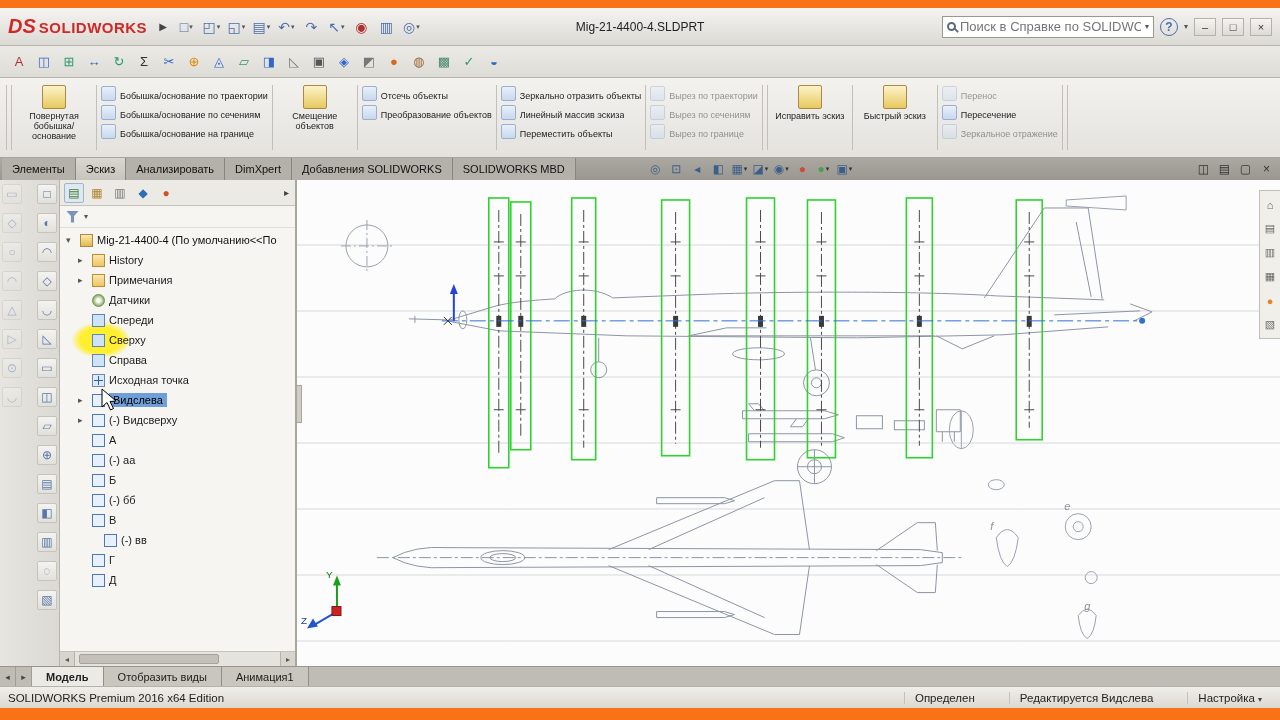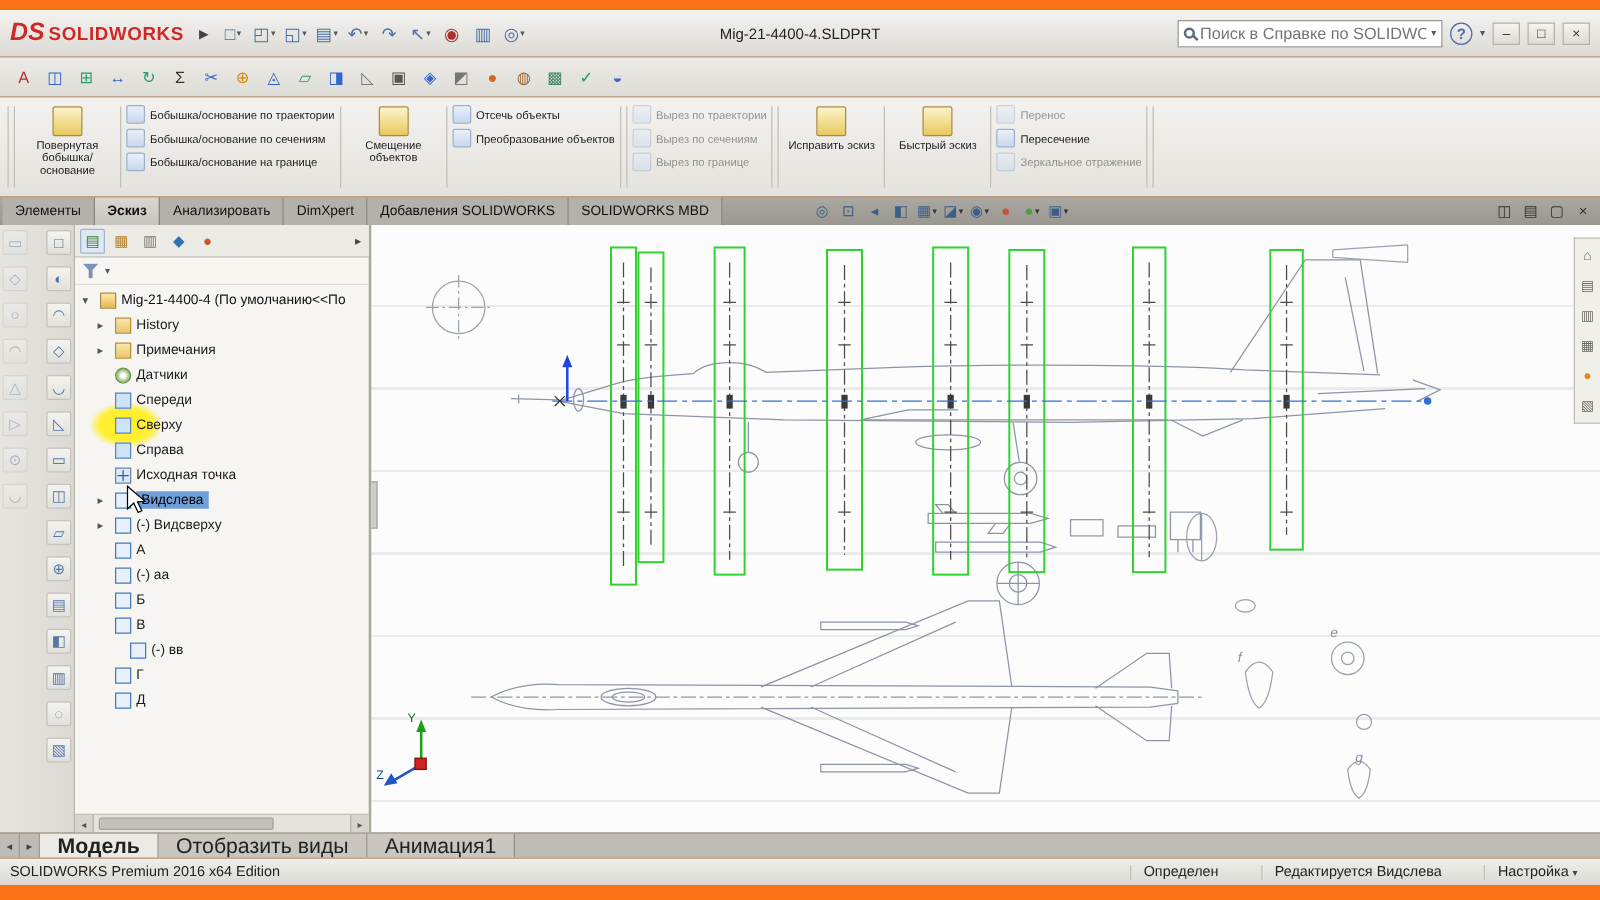--- a/index.html
+++ b/index.html
@@ -30,29 +30,29 @@
   #toolbar2 .tbico{width:22px;height:22px;font-size:13px}
 
   
   #ribbon{top:78px;height:80px;background:linear-gradient(#f3f2ef,#e4e2dd);border-bottom:1px solid #a7a49c;display:flex;align-items:stretch;padding:3px 4px;overflow:hidden}
   .rb-group{display:flex;flex-direction:column;justify-content:flex-start;padding:1px 2px}
   .rb-group.big{flex-direction:row}
   .rb-sep{width:1px;background:#c2bfb8;margin:4px 2px}
   .rb-big{width:76px;display:flex;flex-direction:column;align-items:center;gap:2px;padding-top:3px;cursor:default}
   .rb-big .rb-ico{width:24px;height:24px;flex:none;background:linear-gradient(#fdf3c9,#e8c95e);border:1px solid #a9894a;border-radius:2px}
   .rb-big .rb-label{font-size:9px;line-height:10px;text-align:center;max-height:31px;overflow:hidden;color:#222}
-  .rb-small{display:flex;align-items:center;gap:4px;height:19px;cursor:default}
+  .rb-small{display:flex;align-items:flex-end;gap:4px;height:19px;cursor:default}
   .rb-small .rb-ico{width:15px;height:15px;flex:none;background:linear-gradient(#e8f0fa,#c8d8ee);border:1px solid #9ab0cc;border-radius:2px}
   .rb-small .rb-label{font-size:9px;white-space:nowrap;overflow:hidden;max-width:152px;color:#222}
   .rb-big.disabled,.rb-small.disabled{opacity:.45}
 
   
   #tabrow{top:158px;height:22px;background:linear-gradient(#aaa8a1,#99978f);display:flex;align-items:stretch;padding-left:2px}
   .cmdtab{display:flex;align-items:center;padding:0 10px;font-size:11px;color:#111;background:#b3b1aa;border-right:1px solid #87857e;cursor:default}
-  .cmdtab.active{background:linear-gradient(#d9d7d0,#c6c4bd);font-weight:bold}
+  .cmdtab.active{background:linear-gradient(#d9d7d0,#c6c4bd);font-weight:normal}
   #headsup{display:flex;align-items:center;gap:2px;margin-left:70px}
   .hud{width:19px;height:19px;display:inline-flex;align-items:center;justify-content:center;font-size:12px;color:#3b5e8c}
   .hud .dd{font-size:7px;color:#333;margin-left:1px}
   #panelbtns{margin-left:auto;display:flex;align-items:center;gap:2px;padding-right:4px}
   #panelbtns .hud{color:#333}
 
   
   #main{top:180px;height:486px;display:flex;background:#e3e1dc}
   #leftstrip{width:60px;background:linear-gradient(90deg,#e7e5e0,#dbd9d3);border-right:1px solid #b7b4ad;display:flex;padding:4px 2px;gap:2px}
   .stripcol{display:flex;flex-direction:column;align-items:center;gap:9px}
@@ -93,21 +93,21 @@
   
   #viewport{flex:1;position:relative;background:repeating-linear-gradient(180deg,transparent 0 64px,rgba(110,116,128,.13) 64px 66px),#fcfcfd;border-left:1px solid #a9a69e}
   #viewport svg{position:absolute;inset:0}
   .splitter-handle{position:absolute;left:0;top:205px;width:5px;height:38px;background:#cfcdc6;border:1px solid #a9a69e;border-left:none;z-index:5}
   #taskpane{position:absolute;right:0;top:10px;width:21px;background:#f1efe9;border:1px solid #c0beb6;border-right:none;display:flex;flex-direction:column;align-items:center;gap:9px;padding:6px 0;z-index:5}
   .tpico{width:15px;height:15px;display:flex;align-items:center;justify-content:center;font-size:11px;color:#6a6a66}
 
   
   #bottomtabs{top:666px;height:20px;background:#bfbcb5;border-top:1px solid #98958d;display:flex;align-items:stretch}
   .bt-nav{width:16px;display:flex;align-items:center;justify-content:center;font-size:9px;color:#444;border-right:1px solid #a09d95}
-  .btab{display:flex;align-items:center;padding:0 14px;font-size:17px;color:#222;border-right:1px solid #918f88;background:#c9c6bf}
+  .btab{display:flex;align-items:center;padding:0 14px;font-size:11px;color:#222;border-right:1px solid #918f88;background:#c9c6bf}
   .btab.active{background:#eceae5;font-weight:bold}
 
   
   #statusbar{top:686px;height:22px;background:linear-gradient(#f0eee9,#dcd9d2);border-top:1px solid #b5b2aa;display:flex;align-items:center;font-size:11.5px;color:#222;padding:0 8px;gap:24px}
   #statusbar .grow{flex:1}
   .sb-item{padding:0 10px;border-left:1px solid #c4c1ba;white-space:nowrap}
   .sb-dd{font-size:8px;color:#444;margin-left:3px}
 
   .cursor{position:absolute;z-index:60;pointer-events:none}
 </style>
@@ -275,20 +275,34 @@
         <div class="rb-small">
           <span class="rb-ico"></span>
           <span class="rb-label">Отсечь объекты</span>
         </div>
         <div class="rb-small">
           <span class="rb-ico"></span>
           <span class="rb-label">Преобразование объектов</span>
         </div>
       </div>
       <div class="rb-sep"></div>
+      <div class="rb-group stack">
+        <div class="rb-small">
+          <span class="rb-ico"></span>
+          <span class="rb-label">Зеркально отразить объекты</span>
+        </div>
+        <div class="rb-small">
+          <span class="rb-ico"></span>
+          <span class="rb-label">Линейный массив эскиза</span>
+        </div>
+        <div class="rb-small">
+          <span class="rb-ico"></span>
+          <span class="rb-label">Переместить объекты</span>
+        </div>
+      </div>
       <div class="rb-sep"></div>
       <div class="rb-group stack">
         <div class="rb-small disabled">
           <span class="rb-ico"></span>
           <span class="rb-label">Вырез по траектории</span>
         </div>
         <div class="rb-small disabled">
           <span class="rb-ico"></span>
           <span class="rb-label">Вырез по сечениям</span>
         </div>
@@ -562,20 +576,25 @@
           </div>
           <div class="tree-item" style="padding-left:18px">
             <span class="tree-arrow" style="visibility: hidden;">▸</span>
             <span class="tree-ico ic-sketch"></span>
             <span class="tree-label">(-) аа</span>
           </div>
           <div class="tree-item" style="padding-left:18px">
             <span class="tree-arrow" style="visibility: hidden;">▸</span>
             <span class="tree-ico ic-sketch"></span>
             <span class="tree-label">Б</span>
+          </div>
+          <div class="tree-item" style="padding-left:18px">
+            <span class="tree-arrow" style="visibility: hidden;">▸</span>
+            <span class="tree-ico ic-sketch"></span>
+            <span class="tree-label">(-) бб</span>
           </div>
           <div class="tree-item" style="padding-left:18px">
             <span class="tree-arrow" style="visibility: hidden;">▸</span>
             <span class="tree-ico ic-sketch"></span>
             <span class="tree-label">В</span>
           </div>
           <div class="tree-item" style="padding-left:30px">
             <span class="tree-arrow" style="visibility: hidden;">▸</span>
             <span class="tree-ico ic-sketch"></span>
             <span class="tree-label">(-) вв</span>

